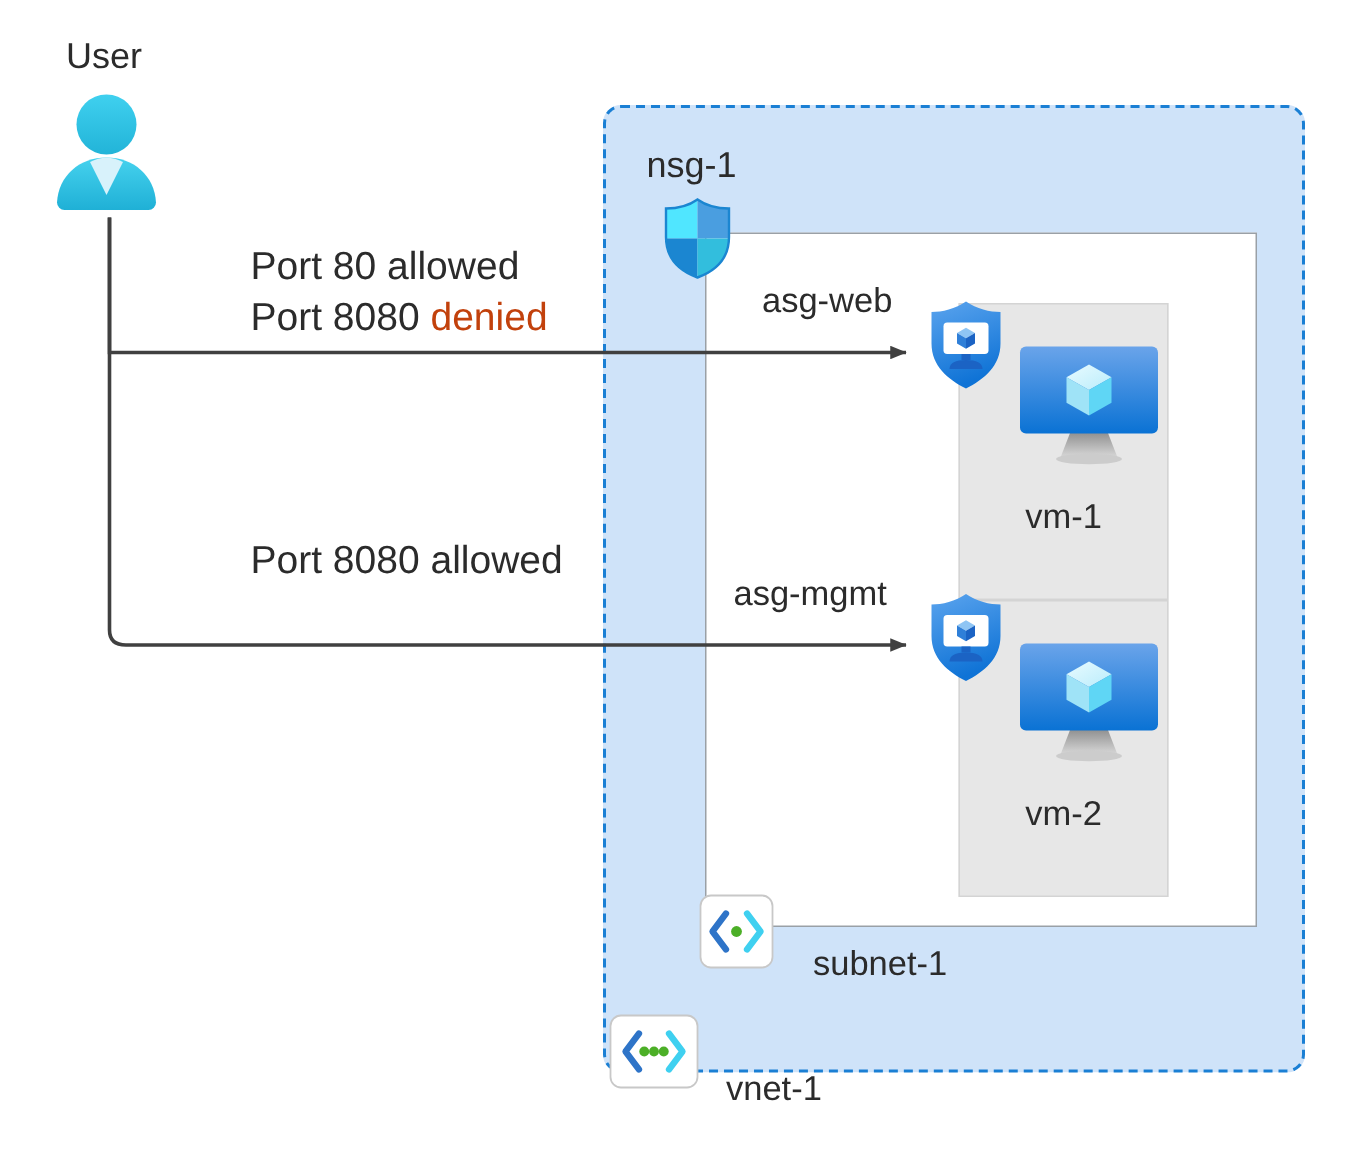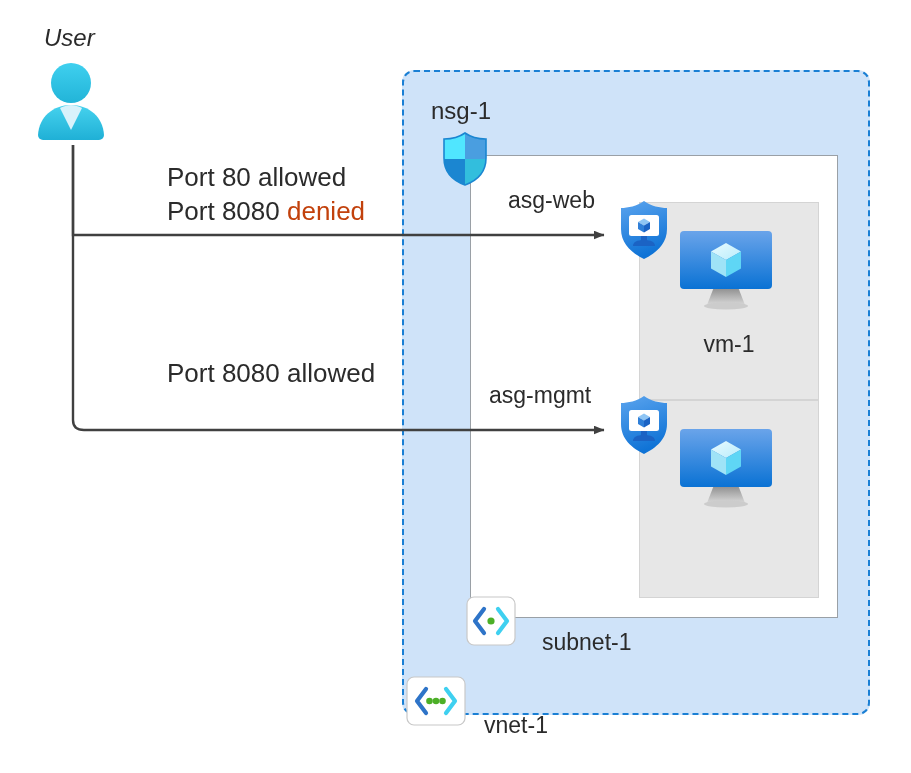--- a/index.html
+++ b/index.html
@@ -49,21 +49,21 @@
     border-radius: 12px;
     box-sizing: border-box;
   }
   #subnet-box {
     left: 470px; top: 155px; width: 368px; height: 463px;
     background: #ffffff;
     border: 1px solid #9aa0a6;
     box-sizing: border-box;
   }
   .vm-box {
-    width: 180px; height: 198px;
+    width: 140px; height: 198px;
     background: #e7e7e7;
     border: 1px solid #d4d4d4;
     box-sizing: border-box;
   }
   #vm1-box { left: 639px; top: 202px; }
   #vm2-box { left: 639px; top: 400px; }
 
   
   .user-icon { left: 33px; top: 62px; width: 76px; height: 78px; }
 
@@ -129,35 +129,36 @@
         <path d="M42 62 h24 l7 18 h-38 z" fill="url(#vmStand2)"></path>
         <ellipse cx="54" cy="81" rx="22" ry="3.5" fill="#cccccc"></ellipse>
         <rect x="8" y="6" width="92" height="58" rx="4" fill="url(#vmScreen2)"></rect>
         <g transform="translate(54,35)">
           <path d="M0 -17 L15 -8.5 L0 0 L-15 -8.5 Z" fill="url(#cubeTop2)"></path>
           <path d="M-15 -8.5 L0 0 L0 17 L-15 8.5 Z" fill="#9fe3f7"></path>
           <path d="M15 -8.5 L0 0 L0 17 L15 8.5 Z" fill="#5fd6f5"></path>
         </g>
       </svg>
     </div>
+    <div class="abs vm-caption" style="left:0; top:128px;">vm-2</div>
   </div>
 
   <svg class="abs conn" style="left:0; top:0;" width="911" height="773">
     <defs>
       <marker id="arrowHead" markerWidth="11" markerHeight="9" refX="10.5" refY="4.5" orient="auto" markerUnits="userSpaceOnUse">
         <path d="M0 0 L11 4.5 L0 9 z" fill="#404040"></path>
       </marker>
     </defs>
 
     <path d="M73 145 L73 235 L604 235" fill="none" stroke="#404040" stroke-width="2.4" marker-end="url(#arrowHead)"></path>
 
     <path d="M73 145 L73 420 Q73 430 84 430 L604 430" fill="none" stroke="#404040" stroke-width="2.4" marker-end="url(#arrowHead)"></path>
   </svg>
 
-  <div class="abs" style="left:44px; top:26px;font-style:italic;">
+  <div class="abs" style="left:44px; top:26px;">
     <span class="label label-user">User</span>
   </div>
   <div class="abs user-icon">
     <svg width="76" height="78" viewBox="0 0 76 78">
       <defs>
         <linearGradient id="userHead" x1="0" y1="0" x2="0" y2="1">
           <stop offset="0%" stop-color="#3fd0ef"></stop>
           <stop offset="100%" stop-color="#22b4d8"></stop>
         </linearGradient>
         <linearGradient id="userBody" x1="0" y1="0" x2="0" y2="1">

